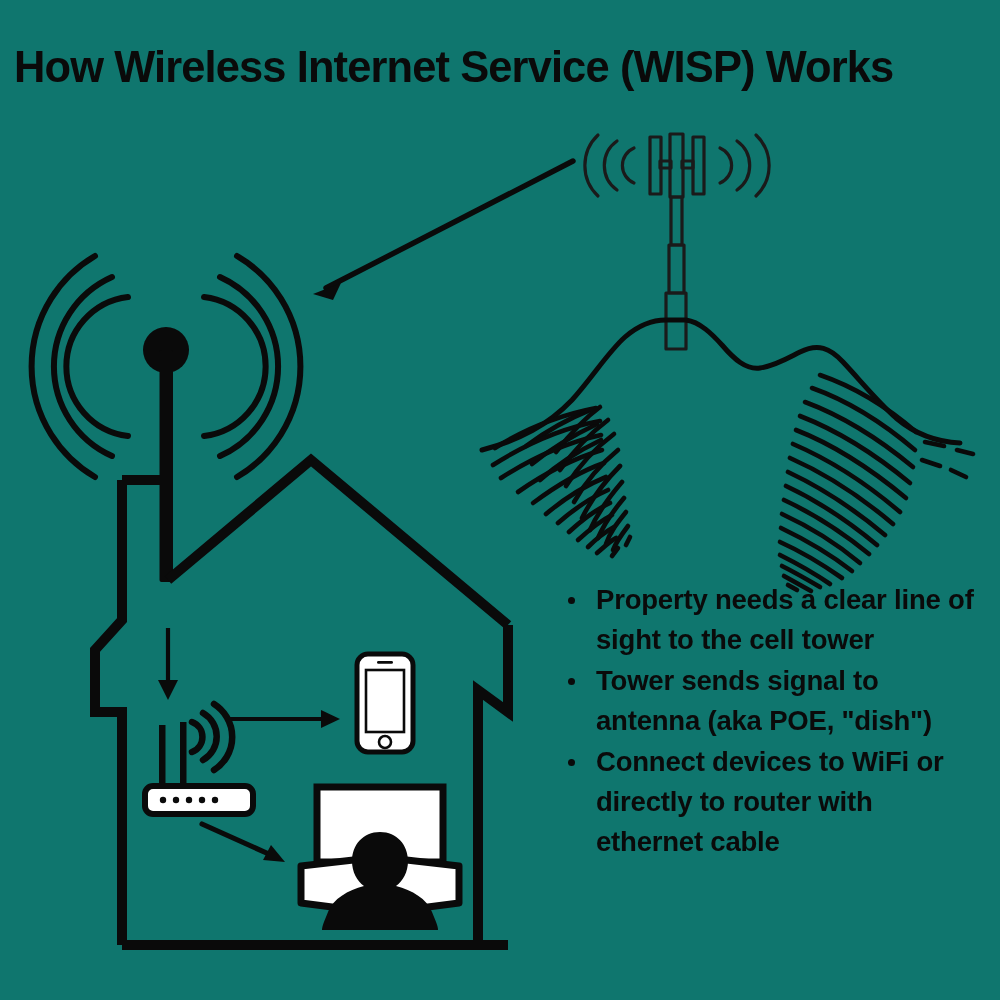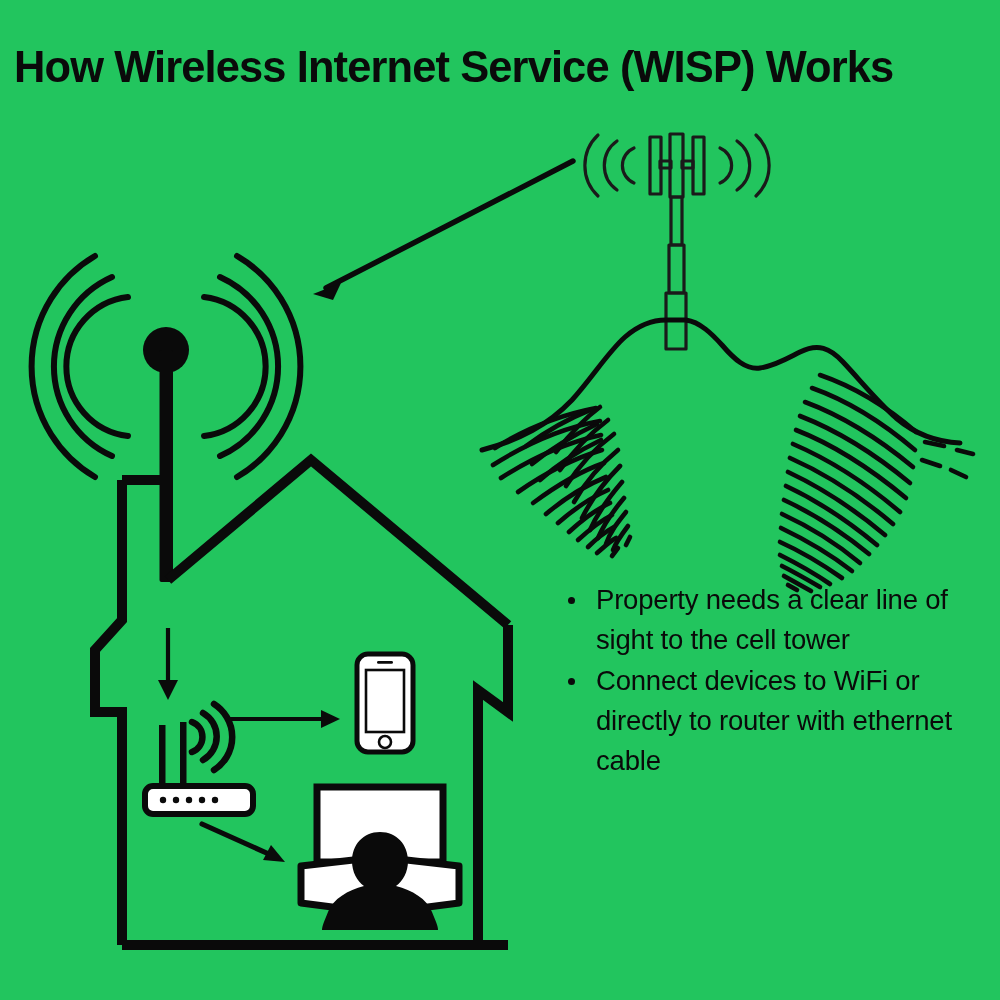--- a/index.html
+++ b/index.html
@@ -11,21 +11,21 @@
   body {
     width: 1000px;
     height: 1000px;
     font-family: "Liberation Sans", sans-serif;
     overflow: hidden;
   }
   #page {
     position: relative;
     width: 1000px;
     height: 1000px;
-    background: #22c55e;
+    background: #0f766e;
   }
   #title {
     position: absolute;
     left: 14px;
     top: 40px;
     width: 975px;
     font-family: "Liberation Sans", sans-serif;
     font-size: 45px;
     font-weight: bold;
     color: #0a0a0a;
@@ -48,21 +48,21 @@
     margin: 0;
     padding: 0;
     list-style: none;
   }
   #bullets li {
     position: relative;
     padding-left: 40px;
     margin-bottom: 1px;
     font-family: "Liberation Sans", sans-serif;
     font-size: 27.5px;
-    font-weight: normal;
+    font-weight: bold;
     line-height: 40px;
     color: #0a0a0a;
     letter-spacing: -0.2px;
   }
   #bullets li::before {
     content: "";
     position: absolute;
     left: 12px;
     top: 17px;
     width: 7px;
@@ -275,16 +275,17 @@
                C 322 926 324 922 328 912
                C 333 899 348 890 364 886
                C 357 881 352 872 352 861
                C 352 845 363 832 380 832 Z" fill="#0a0a0a"></path>
     </g>
 
   </svg>
 
   <ul id="bullets">
     <li>Property needs a clear line of sight to the cell tower</li>
+    <li>Tower sends signal to antenna (aka POE, "dish")</li>
     <li>Connect devices to WiFi or directly to router with ethernet cable</li>
   </ul>
 
 </div>
 
 </body></html>

